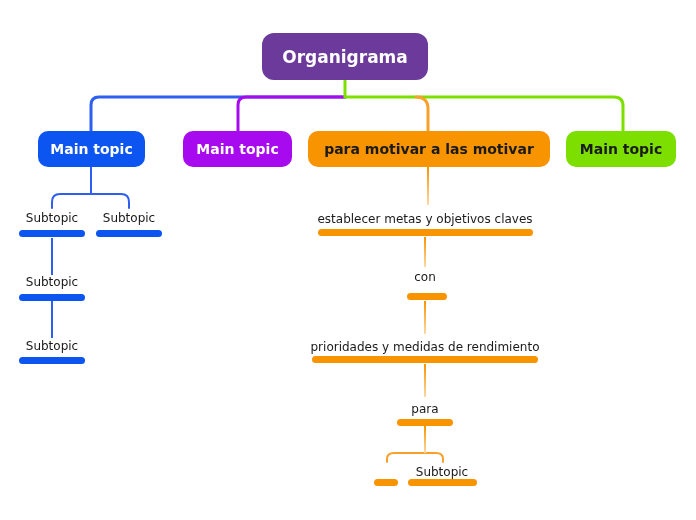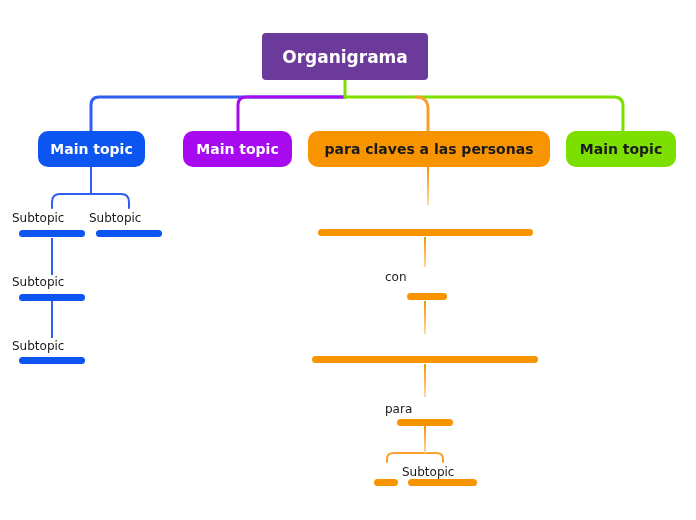--- a/index.html
+++ b/index.html
@@ -6,28 +6,28 @@
   #canvas{
     position:relative;width:696px;height:520px;background:#ffffff;
     font-family:"DejaVu Sans","Liberation Sans",sans-serif;overflow:hidden;
   }
   svg.connectors{position:absolute;left:0;top:0;width:696px;height:520px;}
   .topic-box{
     position:absolute;display:flex;align-items:center;justify-content:center;
     font-weight:bold;border-radius:10px;box-sizing:border-box;cursor:default;
   }
   .root-box{left:262px;top:33px;width:166px;height:47px;background:var(--root_purple);
-    color:var(--white);font-size:17px;border-radius:4px;}
+    color:var(--white);font-size:17px;border-radius:12px;}
   .blue-box{left:38px;top:131px;width:107px;height:36px;background:var(--blue);color:var(--white);font-size:14px;}
   .magenta-box{left:183px;top:131px;width:109px;height:36px;background:var(--magenta);color:var(--white);font-size:14px;}
   .orange-box{left:308px;top:131px;width:242px;height:36px;background:var(--orange);color:var(--text);font-size:14px;}
   .green-box{left:566px;top:131px;width:110px;height:36px;background:var(--green);color:var(--text);font-size:14px;}
   .line-label{
     position:absolute;font-size:12px;line-height:14px;color:var(--text);
-    text-align:left;white-space:nowrap;
+    text-align:center;white-space:nowrap;
   }
   .bar{position:absolute;height:7px;border-radius:4px;}
   .bar-blue{background:var(--blue);}
   .bar-orange{background:var(--orange);}
   .vline{position:absolute;width:2px;}
   .vline-blue{background:var(--blue_line);}
   .vline-orange{background:linear-gradient(to bottom,var(--orange),var(--orange_line_light));}
   path{fill:none;stroke-linecap:round;}
   .stk-blue{stroke:var(--blue_line);stroke-width:3;}
   .stk-magenta{stroke:var(--magenta);stroke-width:3;}
@@ -62,43 +62,45 @@
   <div class="topic-box root-box">
     <span>Organigrama</span>
   </div>
   <div class="topic-box blue-box">
     <span>Main topic</span>
   </div>
   <div class="topic-box magenta-box">
     <span>Main topic</span>
   </div>
   <div class="topic-box orange-box">
-    <span>para claves a las personas</span>
+    <span>para motivar a las motivar</span>
   </div>
   <div class="topic-box green-box">
     <span>Main topic</span>
   </div>
 
   <div class="line-label" style="left:12px;top:211px;width:80px;">Subtopic</div>
   <div class="bar bar-blue" style="left:19px;top:230px;width:66px;"></div>
 
   <div class="line-label" style="left:89px;top:211px;width:80px;">Subtopic</div>
   <div class="bar bar-blue" style="left:96px;top:230px;width:66px;"></div>
 
   <div class="line-label" style="left:12px;top:275px;width:80px;">Subtopic</div>
   <div class="bar bar-blue" style="left:19px;top:294px;width:66px;"></div>
 
   <div class="line-label" style="left:12px;top:339px;width:80px;">Subtopic</div>
   <div class="bar bar-blue" style="left:19px;top:357px;width:66px;"></div>
 
+  <div class="line-label" style="left:305px;top:212px;width:240px;">establecer metas y objetivos claves</div>
   <div class="bar bar-orange" style="left:318px;top:229px;width:215px;"></div>
 
   <div class="line-label" style="left:385px;top:270px;width:80px;">con</div>
   <div class="bar bar-orange" style="left:407px;top:293px;width:40px;"></div>
 
+  <div class="line-label" style="left:295px;top:340px;width:260px;">prioridades y medidas de rendimiento</div>
   <div class="bar bar-orange" style="left:312px;top:356px;width:226px;"></div>
 
   <div class="line-label" style="left:385px;top:402px;width:80px;">para</div>
   <div class="bar bar-orange" style="left:397px;top:419px;width:56px;"></div>
 
   <div class="bar bar-orange" style="left:374px;top:479px;width:24px;"></div>
   <div class="line-label" style="left:402px;top:465px;width:80px;">Subtopic</div>
   <div class="bar bar-orange" style="left:408px;top:479px;width:69px;"></div>
 
 </div>

